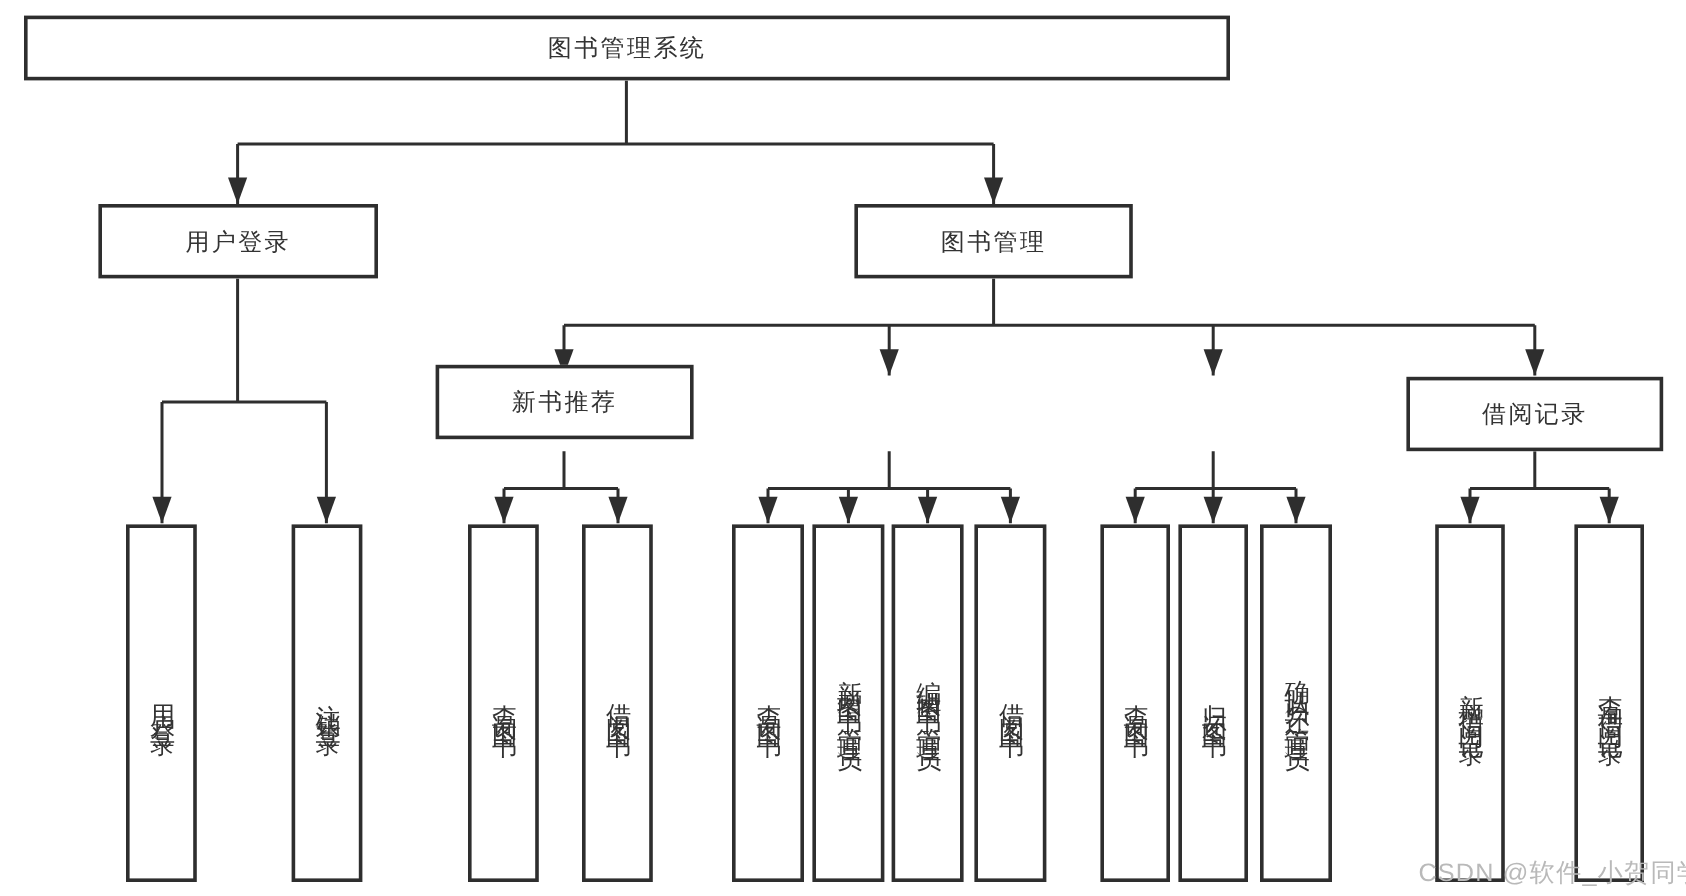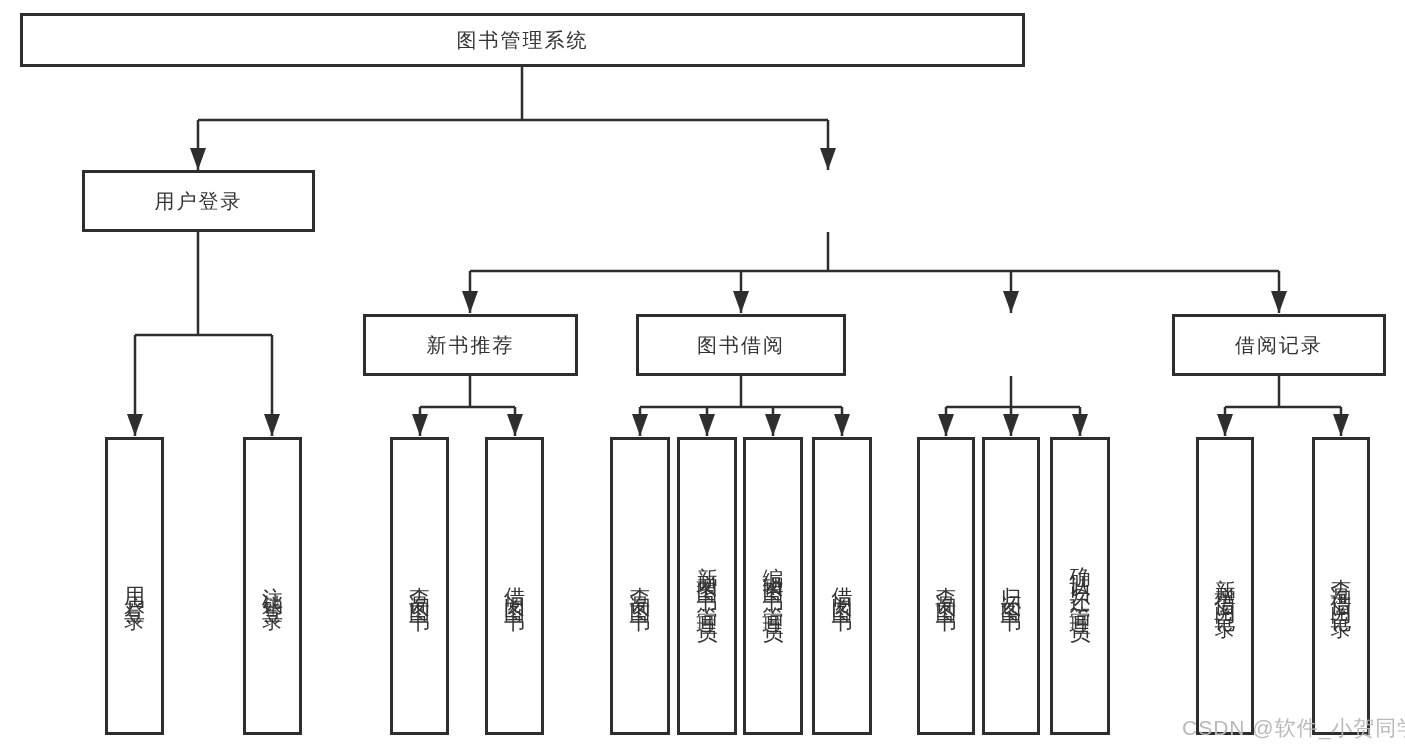--- a/index.html
+++ b/index.html
@@ -57,23 +57,23 @@
     <polygon points="946,436 938,414 954,414"></polygon>
     <polygon points="1011,436 1003,414 1019,414"></polygon>
     <polygon points="1080,436 1072,414 1088,414"></polygon>
     <polygon points="1225,436 1217,414 1233,414"></polygon>
     <polygon points="1341,436 1333,414 1349,414"></polygon>
   </svg>
 
   <div class="box hbox" style="left:20px;top:13px;width:1005px;height:54px">图书管理系统</div>
 
   <div class="box hbox" style="left:82px;top:170px;width:233px;height:62px">用户登录</div>
+  <div class="box hbox" style="left:712px;top:170px;width:232px;height:62px">图书管理</div>
 
-  <div class="box hbox" style="left:363px;top:314px;width:215px;height:62px">新书推荐</div>
-  <div class="box hbox" style="left:636px;top:314px;width:210px;height:62px">图书借阅</div>
+  <div class="box hbox" style="left:363px;top:304px;width:215px;height:62px">新书推荐</div>
   <div class="box hbox" style="left:1172px;top:314px;width:214px;height:62px">借阅记录</div>
 
   <div class="box vbox" style="left:105px;top:437px;width:59px;height:298px">用户登录</div>
   <div class="box vbox" style="left:243px;top:437px;width:59px;height:298px">注销登录</div>
 
   <div class="box vbox" style="left:390px;top:437px;width:59px;height:298px">查询图书</div>
   <div class="box vbox" style="left:485px;top:437px;width:59px;height:298px">借阅图书</div>
 
   <div class="box vbox" style="left:610px;top:437px;width:60px;height:298px">查询图书</div>
   <div class="box vbox" style="left:677px;top:437px;width:60px;height:298px">新增图书（管理员）</div>

